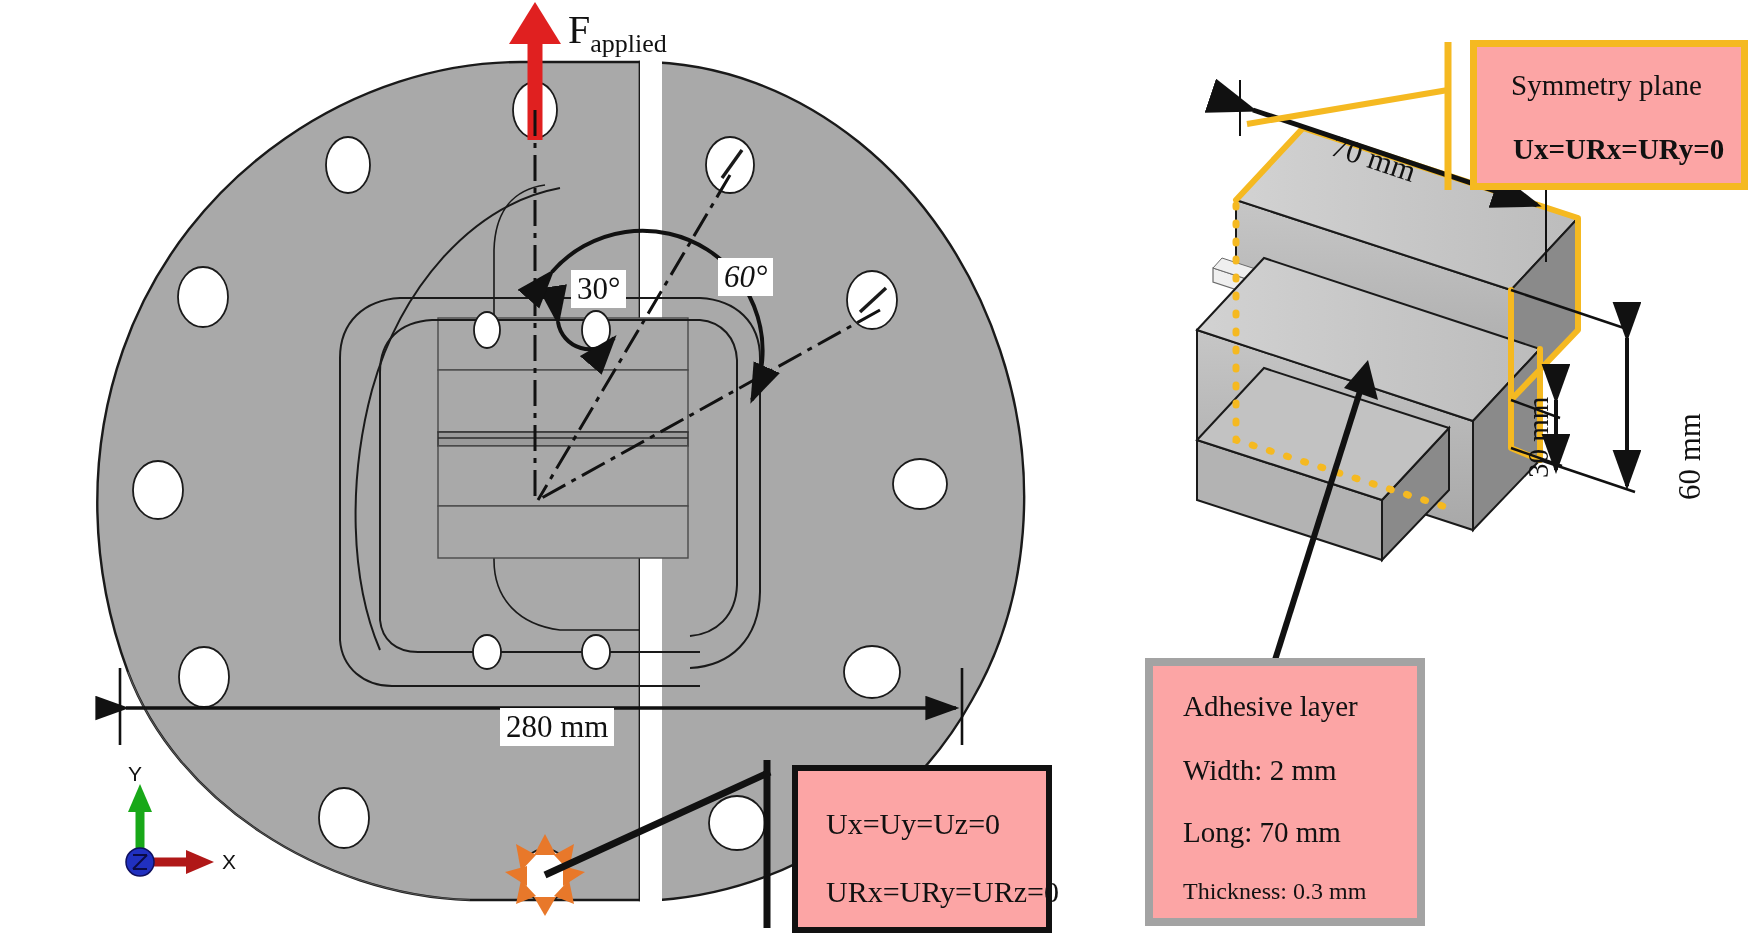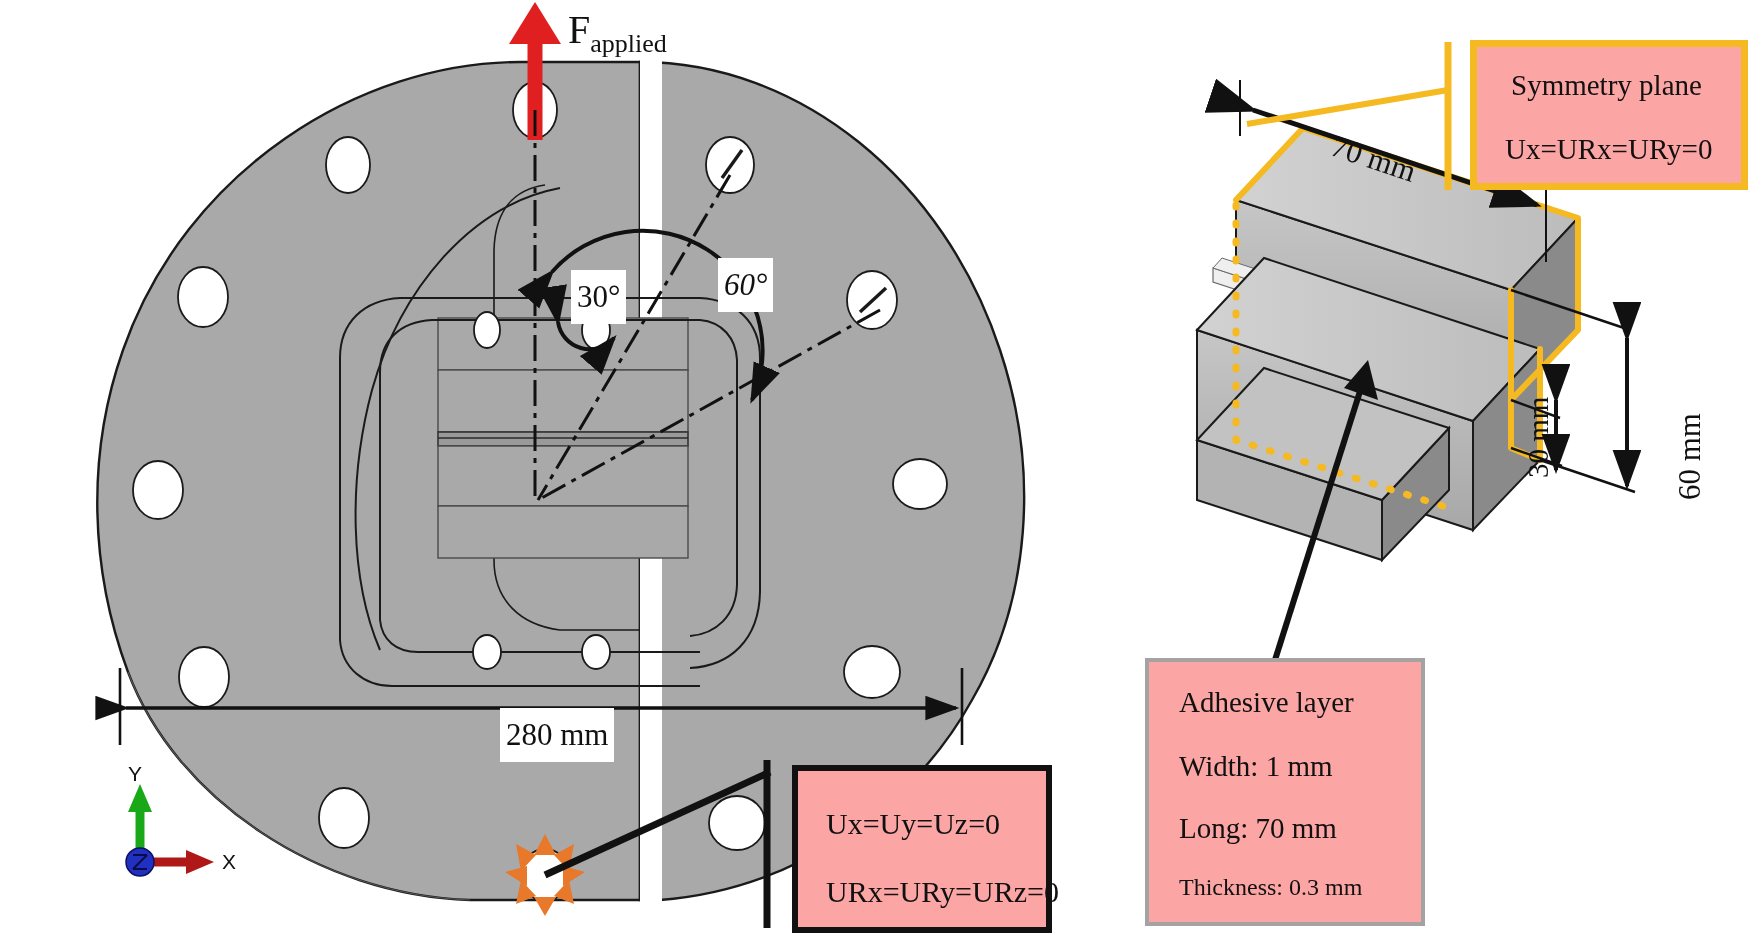--- a/index.html
+++ b/index.html
@@ -1,20 +1,20 @@
 <!DOCTYPE html>
 <html><head>
 <meta charset="utf-8">
 <style>
   html,body{margin:0;padding:0;background:#ffffff;}
   body{width:1750px;height:943px;overflow:hidden;font-family:"Liberation Serif",serif;}
   #root{position:relative;width:1750px;height:943px;background:#fff;}
   svg.layer{position:absolute;left:0;top:0;width:1750px;height:943px;}
   .txt{position:absolute;color:#111;font-family:"Liberation Serif",serif;white-space:nowrap;}
-  .boxed{background:#fff;padding:9px 6px;}
+  .boxed{background:#fff;padding:1px 6px;}
   .callout{position:absolute;background:#fca5a5;box-sizing:border-box;}
   .callout .line{font-family:"Liberation Serif",serif;color:#111;}
   .sans{font-family:"Liberation Sans",sans-serif;}
 </style>
 </head>
 <body>
 
 <div id="root">
 
   <svg class="layer" viewBox="0 0 1750 943">
@@ -258,26 +258,26 @@
   <div class="txt sans" style="left:128px;top:762px;font-size:21px;">Y</div>
   <div class="txt sans" style="left:222px;top:850px;font-size:21px;">X</div>
 
   <div class="callout" style="left:792px;top:765px;width:260px;height:168px;border:6px solid #111;">
     <div class="line" style="position:absolute;left:28px;top:36px;font-size:30px;">Ux=Uy=Uz=0</div>
     <div class="line" style="position:absolute;left:28px;top:104px;font-size:30px;">URx=URy=URz=0</div>
   </div>
 
   <div class="callout" style="left:1470px;top:40px;width:278px;height:150px;border:7px solid #F5B921;">
     <div class="line" style="position:absolute;left:34px;top:22px;font-size:29px;">Symmetry plane</div>
-    <div class="line" style="position:absolute;left:28px;top:86px;font-size:29px;">Ux=URx=URy=0</div>
-  </div>
-
-  <div class="callout" style="left:1145px;top:658px;width:280px;height:268px;border:4px solid #a3a3a3;">
+    <div class="line" style="position:absolute;left:36px;top:86px;font-size:29px;font-weight:bold;">Ux=URx=URy=0</div>
+  </div>
+
+  <div class="callout" style="left:1145px;top:658px;width:280px;height:268px;border:8px solid #a3a3a3;">
     <div class="line" style="position:absolute;left:30px;top:24px;font-size:29px;">Adhesive layer</div>
-    <div class="line" style="position:absolute;left:30px;top:88px;font-size:29px;">Width: 1 mm</div>
+    <div class="line" style="position:absolute;left:30px;top:88px;font-size:29px;">Width: 2 mm</div>
     <div class="line" style="position:absolute;left:30px;top:150px;font-size:29px;">Long: 70 mm</div>
     <div class="line" style="position:absolute;left:30px;top:212px;font-size:24px;">Thickness: 0.3 mm</div>
   </div>
 
   <div class="txt" style="left:1338px;top:128px;font-size:31px;transform:rotate(18.5deg);transform-origin:left top;">70 mm</div>
 
   <div class="txt" style="left:1522px;top:478px;font-size:29px;transform:rotate(-90deg);transform-origin:left top;">30 mm</div>
 
   <div class="txt" style="left:1672px;top:500px;font-size:31px;transform:rotate(-90deg);transform-origin:left top;">60 mm</div>
 

